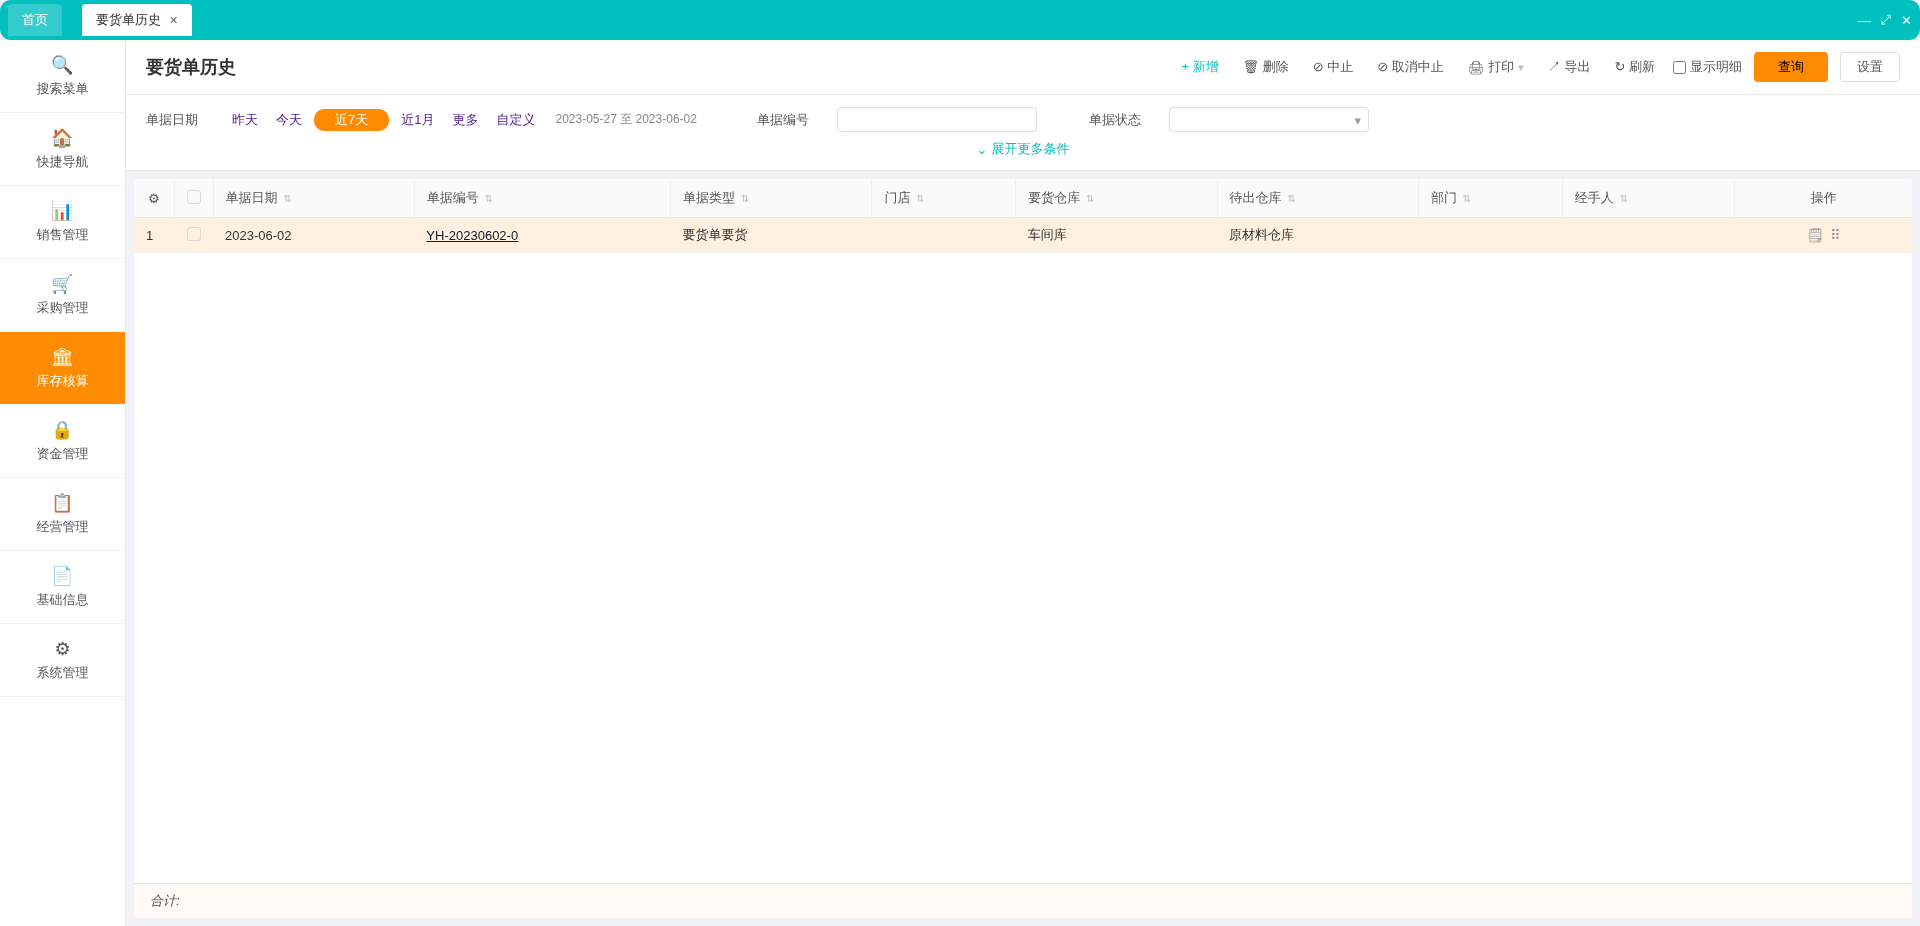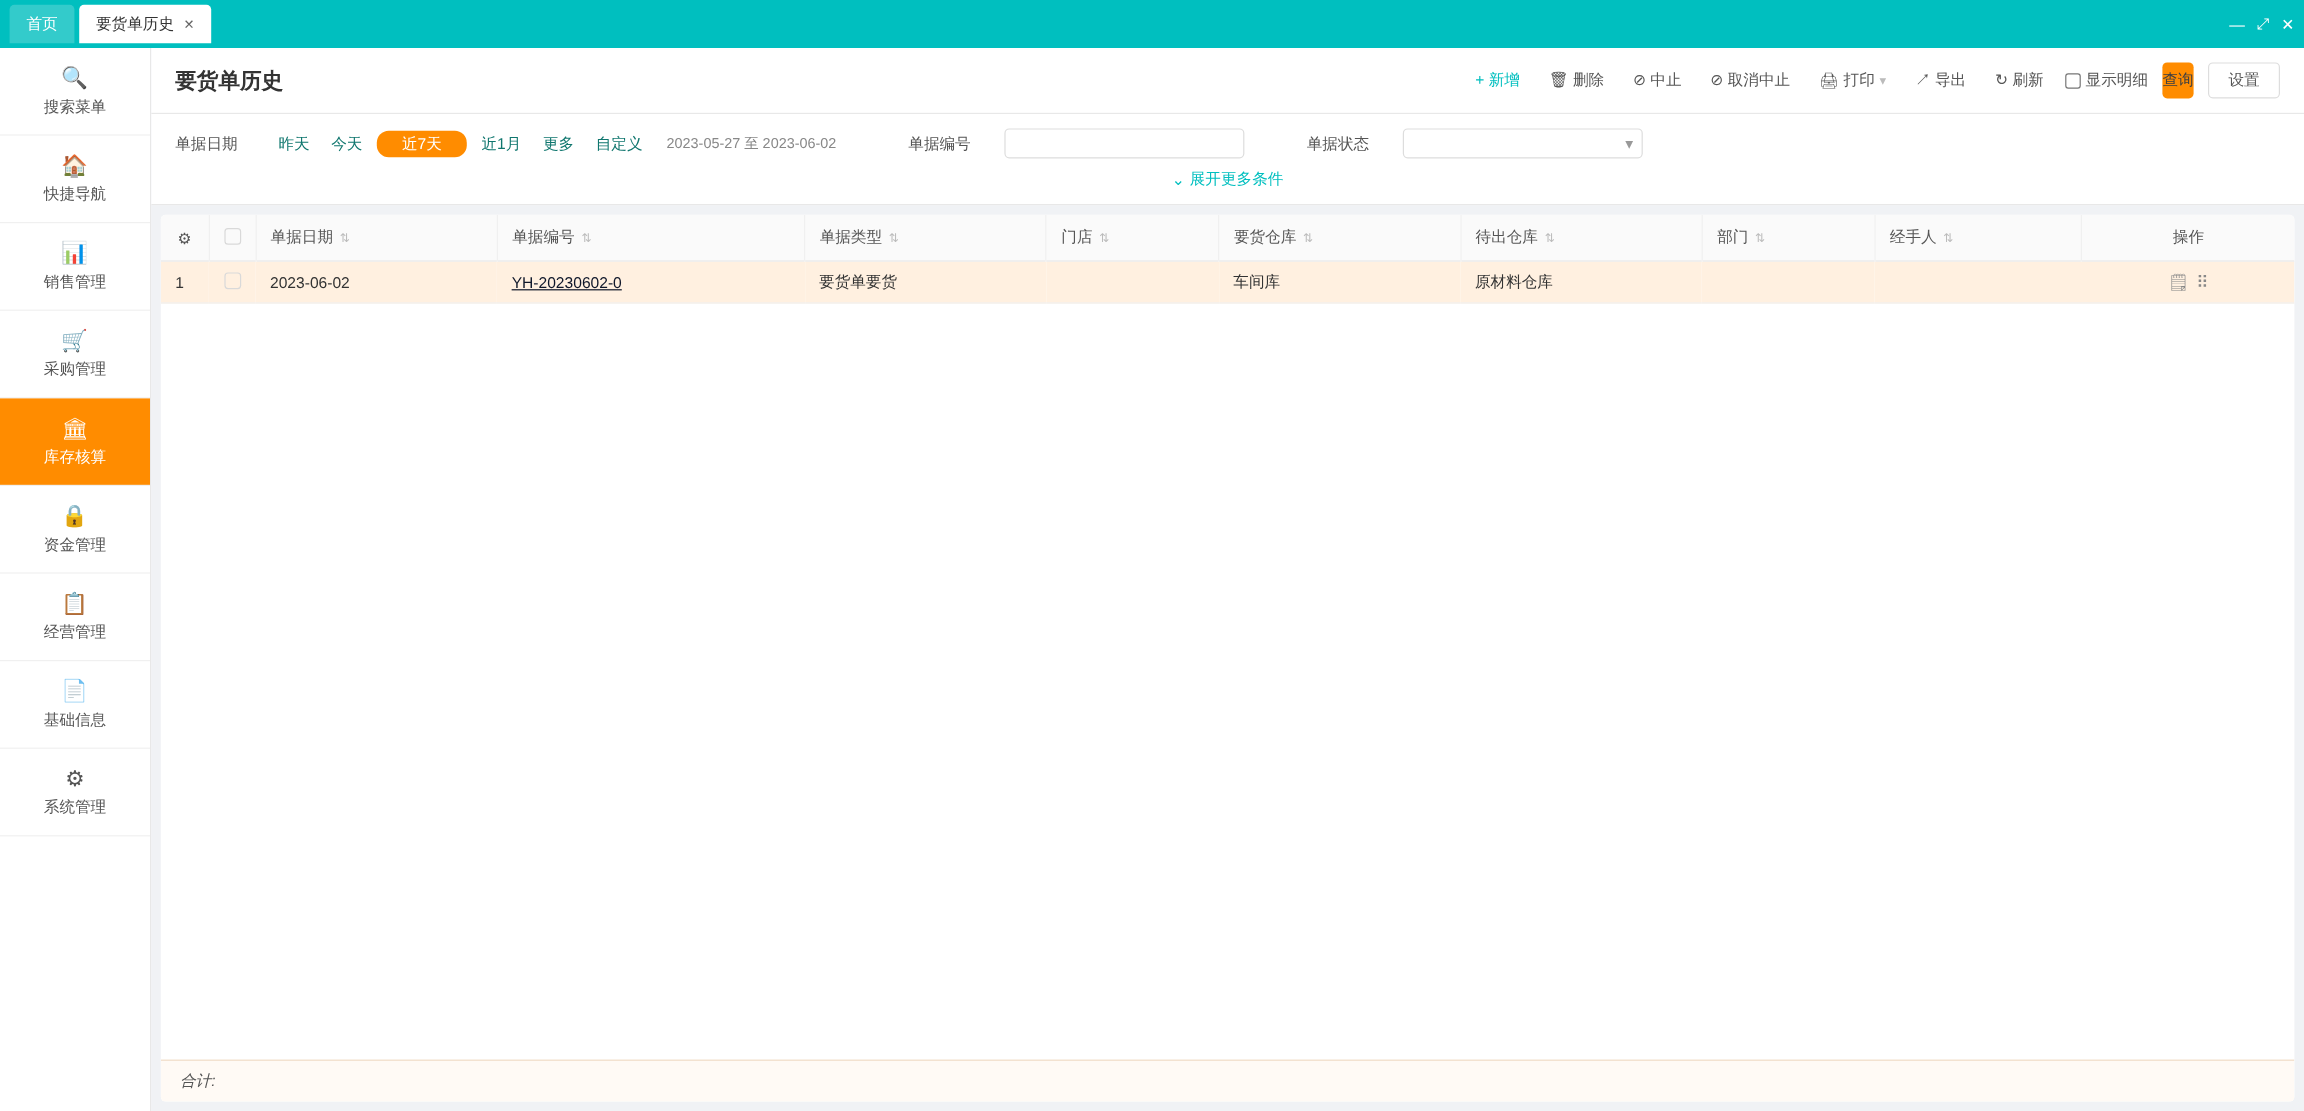--- a/index.html
+++ b/index.html
@@ -5,22 +5,23 @@
     * { box-sizing: border-box; margin: 0; padding: 0; font-family: 'Microsoft YaHei', Arial, sans-serif; font-size: 13px; }
     body { background: #f0f2f5; display: flex; flex-direction: column; height: 926px; overflow: hidden; }
 
     
     .top-bar {
       background: #00bfbf;
       height: 40px;
       display: flex;
       align-items: center;
       padding: 0 8px;
-      gap: 4px;
+      gap: 20px;
       flex-shrink: 0;
+      border-radius: 11px;
     }
     .tab-item {
       background: #fff;
       border-radius: 4px 4px 0 0;
       padding: 6px 14px;
       font-size: 13px;
       color: #333;
       cursor: pointer;
       display: flex;
       align-items: center;
@@ -121,23 +122,23 @@
       cursor: pointer;
       color: #555;
       font-size: 13px;
       padding: 4px 6px;
       border-radius: 3px;
     }
     .toolbar-btn.add { color: #00bfbf; }
     .toolbar-btn.delete { color: #555; }
     .btn-primary {
       background: #ff8c00;
-      color: #404040;
+      color: #000000;
       border: none;
-      padding: 6px 0;
+      padding: 6px 24px;
       border-radius: 4px;
       cursor: pointer;
       font-size: 13px;
     }
     .btn-setting {
       background: #fff;
       color: #555;
       border: 1px solid #ddd;
       padding: 5px 16px;
       border-radius: 4px;
@@ -172,21 +173,21 @@
       white-space: nowrap;
       min-width: 60px;
     }
     .filter-date-options {
       display: flex;
       align-items: center;
       gap: 6px;
     }
     .date-option {
       cursor: pointer;
-      color: #0f766e;
+      color: #4c1d95;
       font-size: 13px;
       padding: 2px 6px;
       border-radius: 3px;
     }
     .date-option.active {
       background: #ff8c00;
       color: #fff;
       border-radius: 10px;
       padding: 2px 21px;
     }

